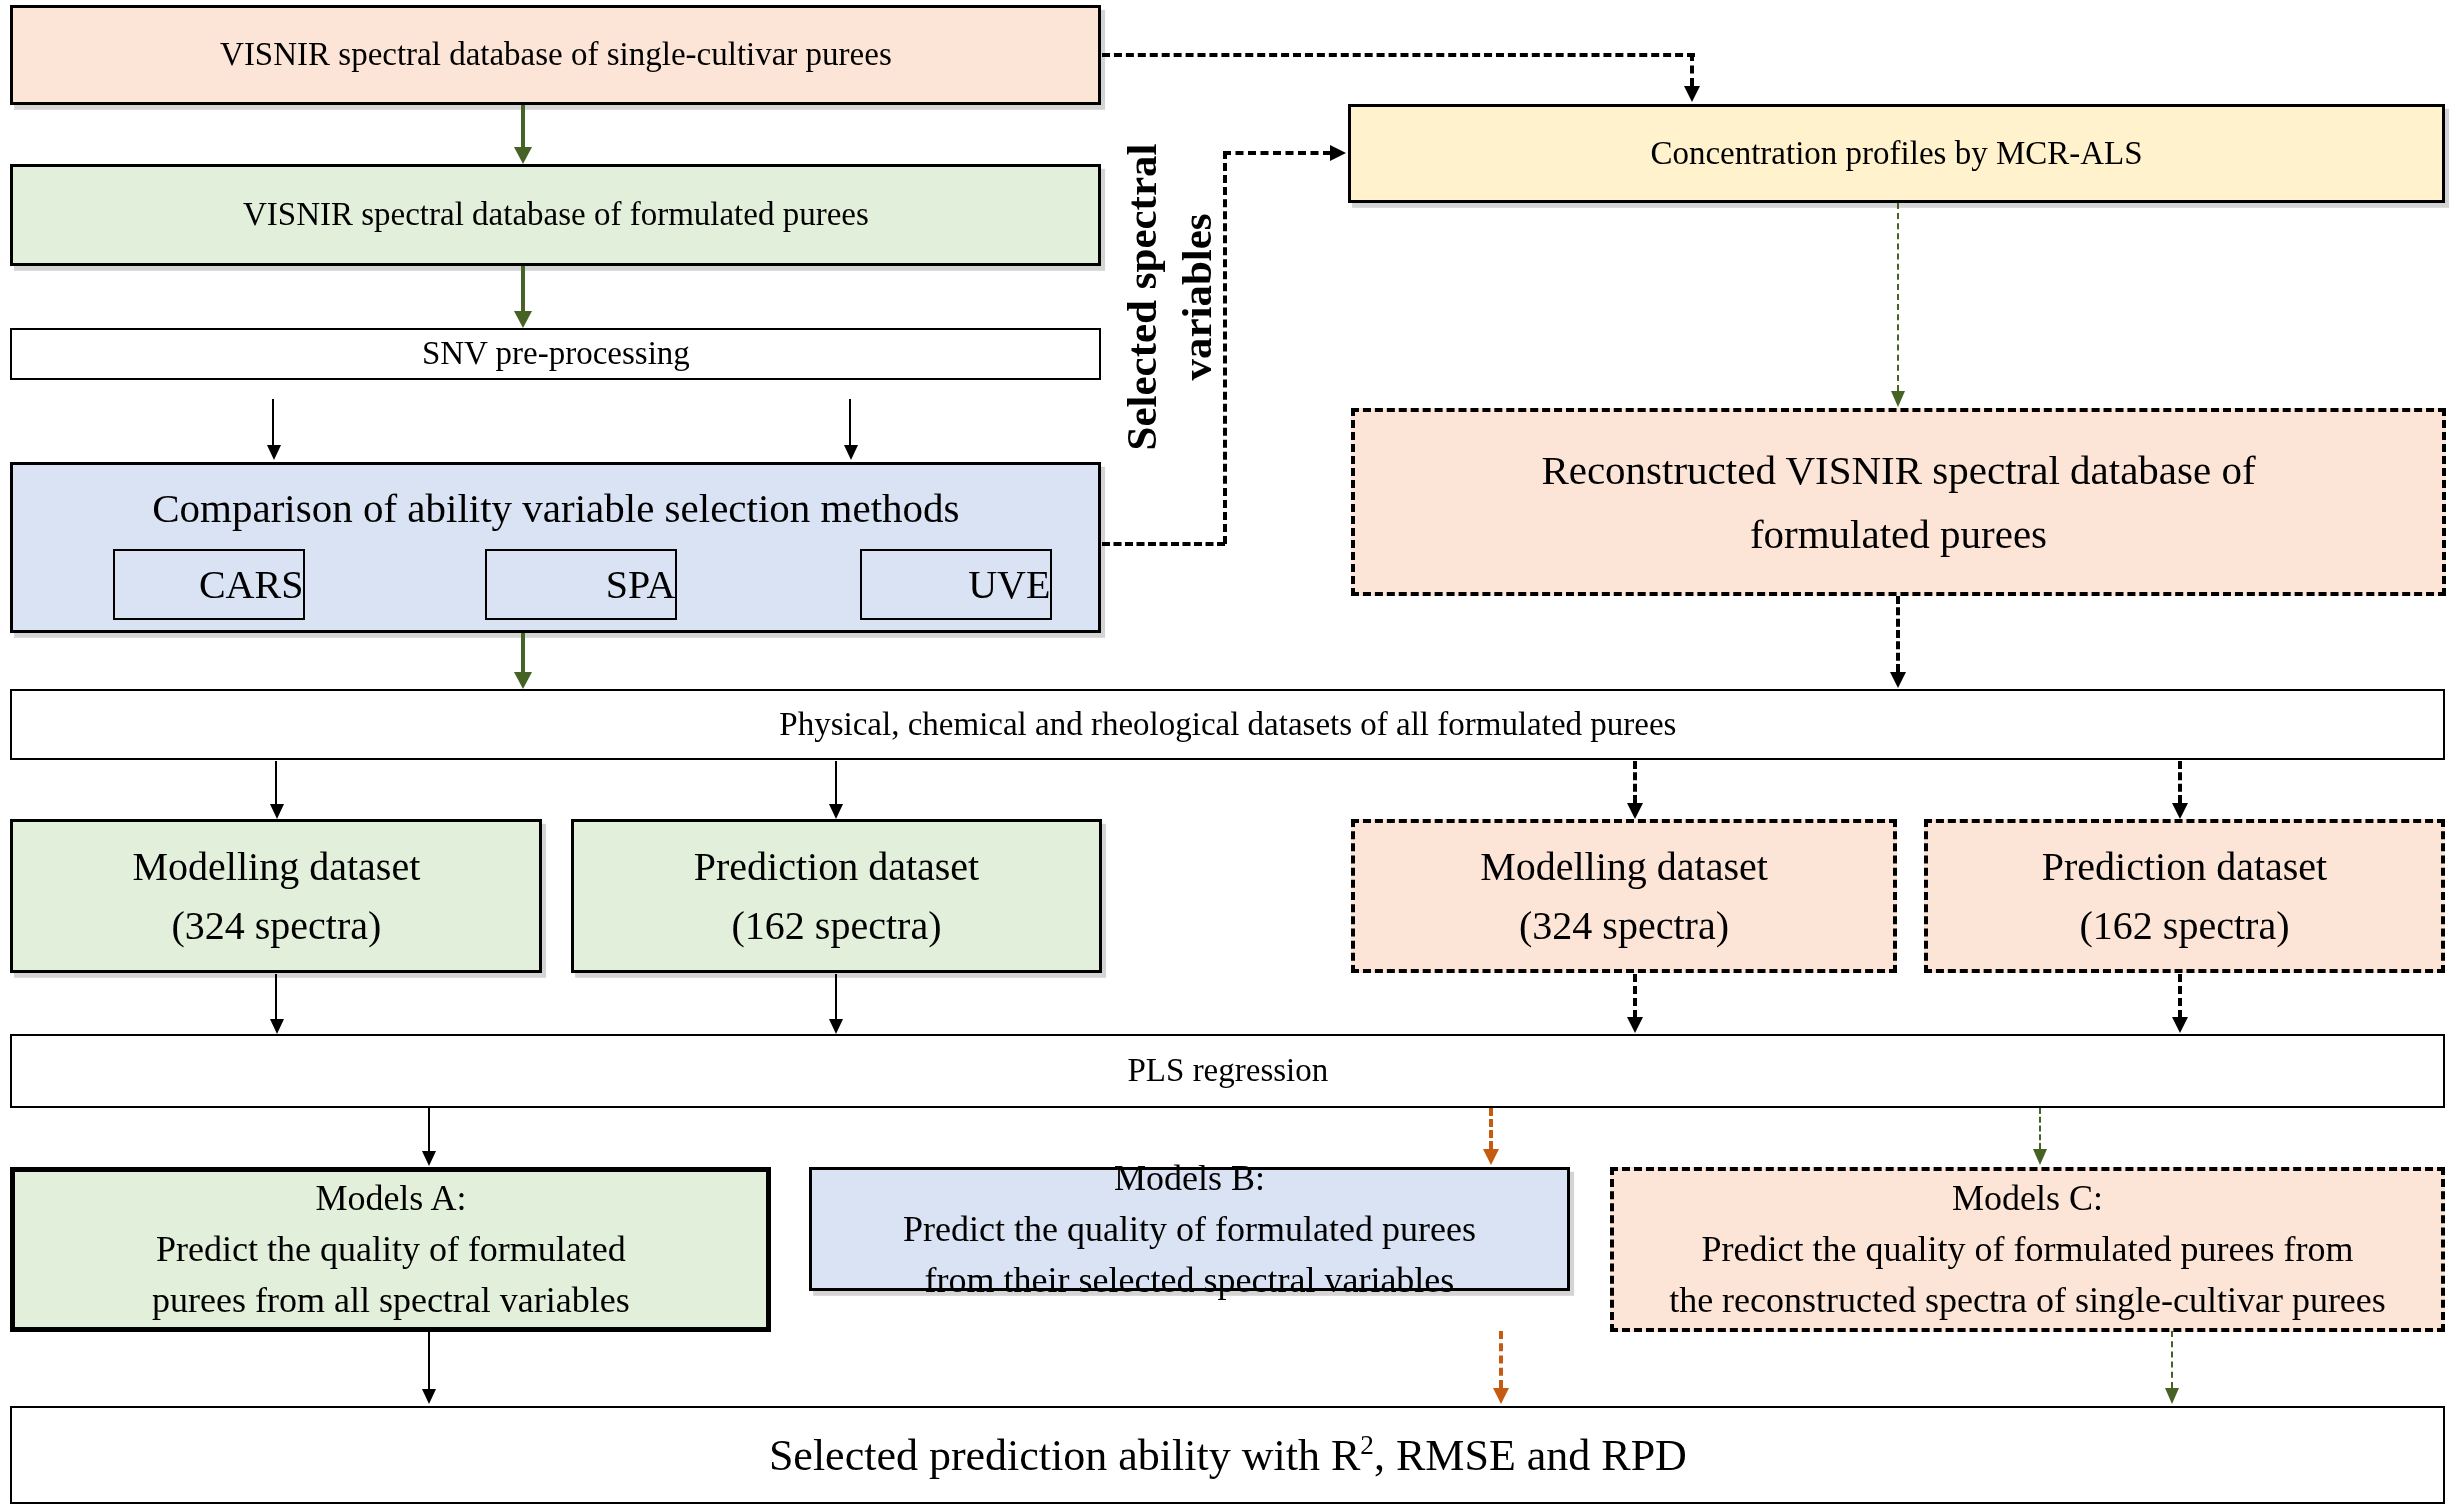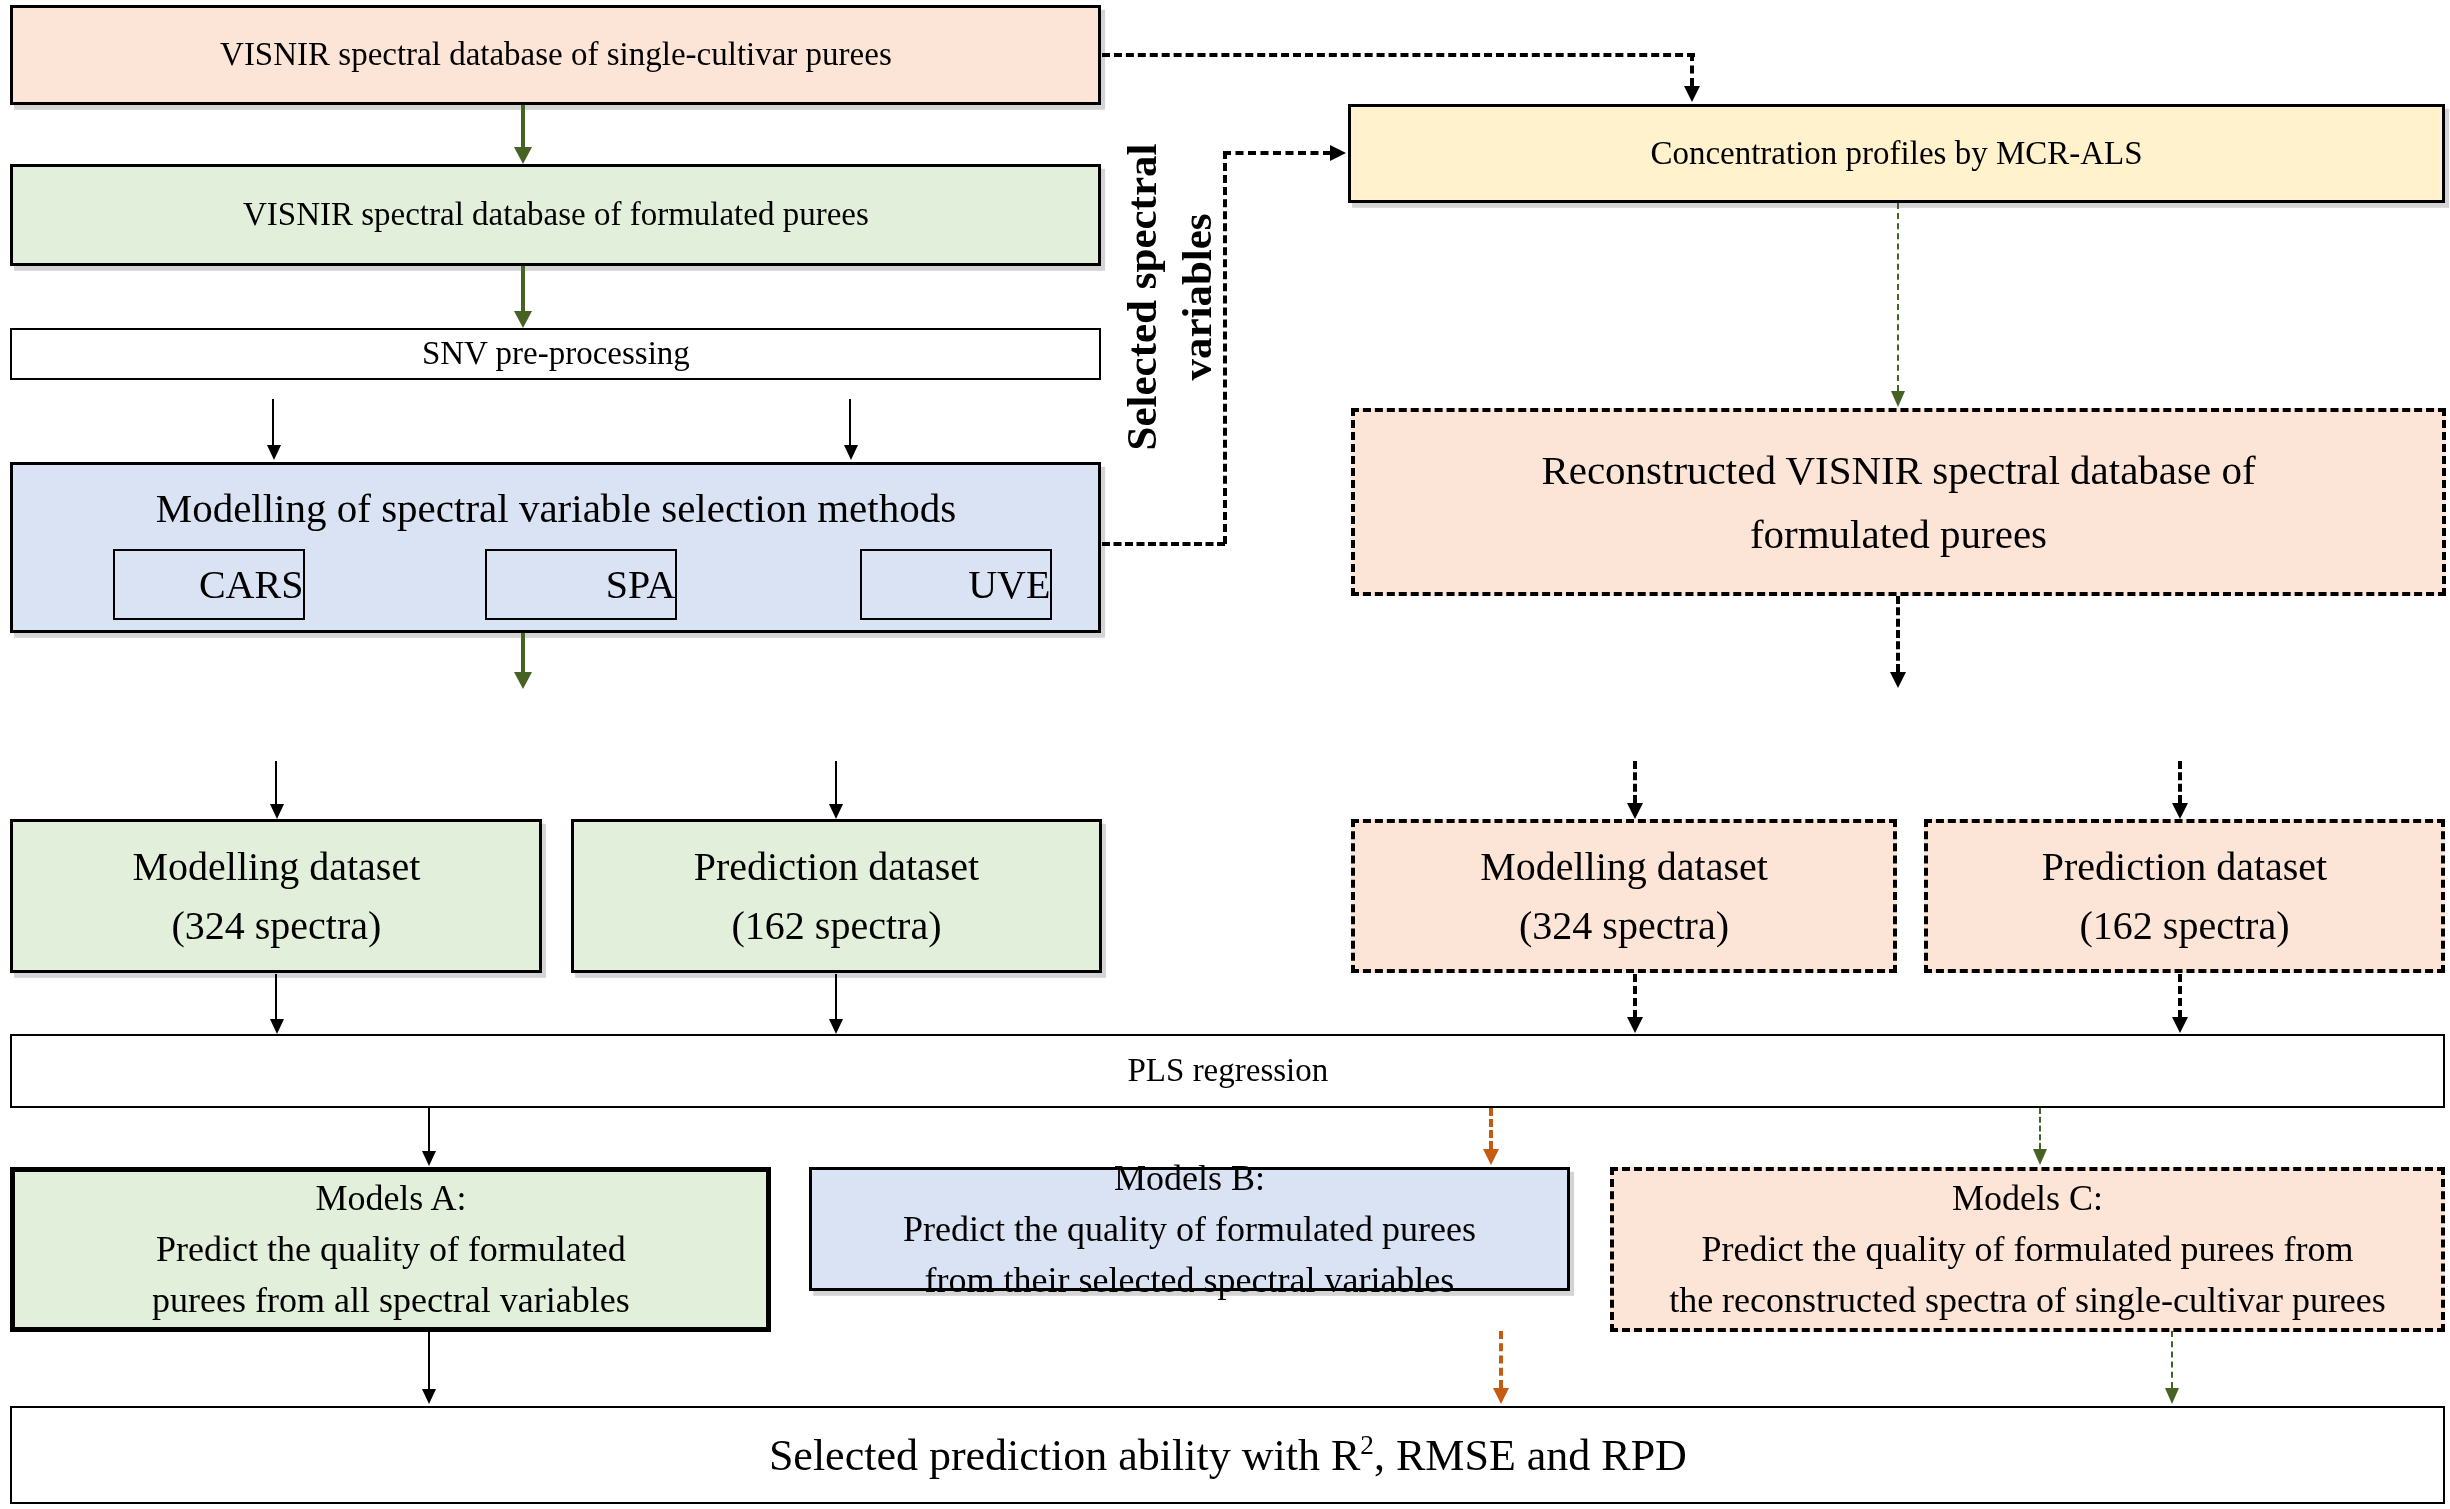--- a/index.html
+++ b/index.html
@@ -53,21 +53,21 @@
 
   <div class="box solid green shadow" style="left:10.4px;top:164px;width:1091px;height:102px;">
     <div class="lbl">VISNIR spectral database of formulated purees</div>
   </div>
 
   <div class="box thin white" style="left:10.4px;top:328px;width:1091px;height:52px;">
     <div class="lbl">SNV pre-processing</div>
   </div>
 
   <div class="box solid blue shadow" style="left:10.4px;top:462px;width:1091px;height:171px;">
-    <div class="cmp-title">Modelling of spectral variable selection methods</div>
+    <div class="cmp-title">Comparison of ability variable selection methods</div>
     <div class="mbox" style="left:100px;top:84px;width:192px;height:71px;">
       <span class="lbl-method">CARS</span>
     </div>
     <div class="mbox" style="left:472px;top:84px;width:192px;height:71px;">
       <span class="lbl-method">SPA</span>
     </div>
     <div class="mbox" style="left:847px;top:84px;width:192px;height:71px;">
       <span class="lbl-method">UVE</span>
     </div>
   </div>
@@ -79,20 +79,23 @@
 
   <div class="box solid yellow shadow" style="left:1348px;top:104px;width:1097px;height:99px;">
     <div class="lbl">Concentration profiles by MCR-ALS</div>
   </div>
 
   <div class="box dashedbox peach" style="left:1351px;top:408px;width:1095px;height:188px;">
     <div class="lbl-recon">Reconstructed VISNIR spectral database of</div>
     <div class="lbl-recon">formulated purees</div>
   </div>
 
+  <div class="box thin white" style="left:10.4px;top:689px;width:2435px;height:71px;">
+    <div class="lbl">Physical, chemical and rheological datasets of all formulated purees</div>
+  </div>
 
   <div class="box solid green shadow" style="left:10.4px;top:819px;width:532px;height:154px;">
     <div class="lbl-ds">Modelling dataset</div>
     <div class="lbl-ds">(324 spectra)</div>
   </div>
 
   <div class="box solid green shadow" style="left:571px;top:819px;width:531px;height:154px;">
     <div class="lbl-ds">Prediction dataset</div>
     <div class="lbl-ds">(162 spectra)</div>
   </div>

